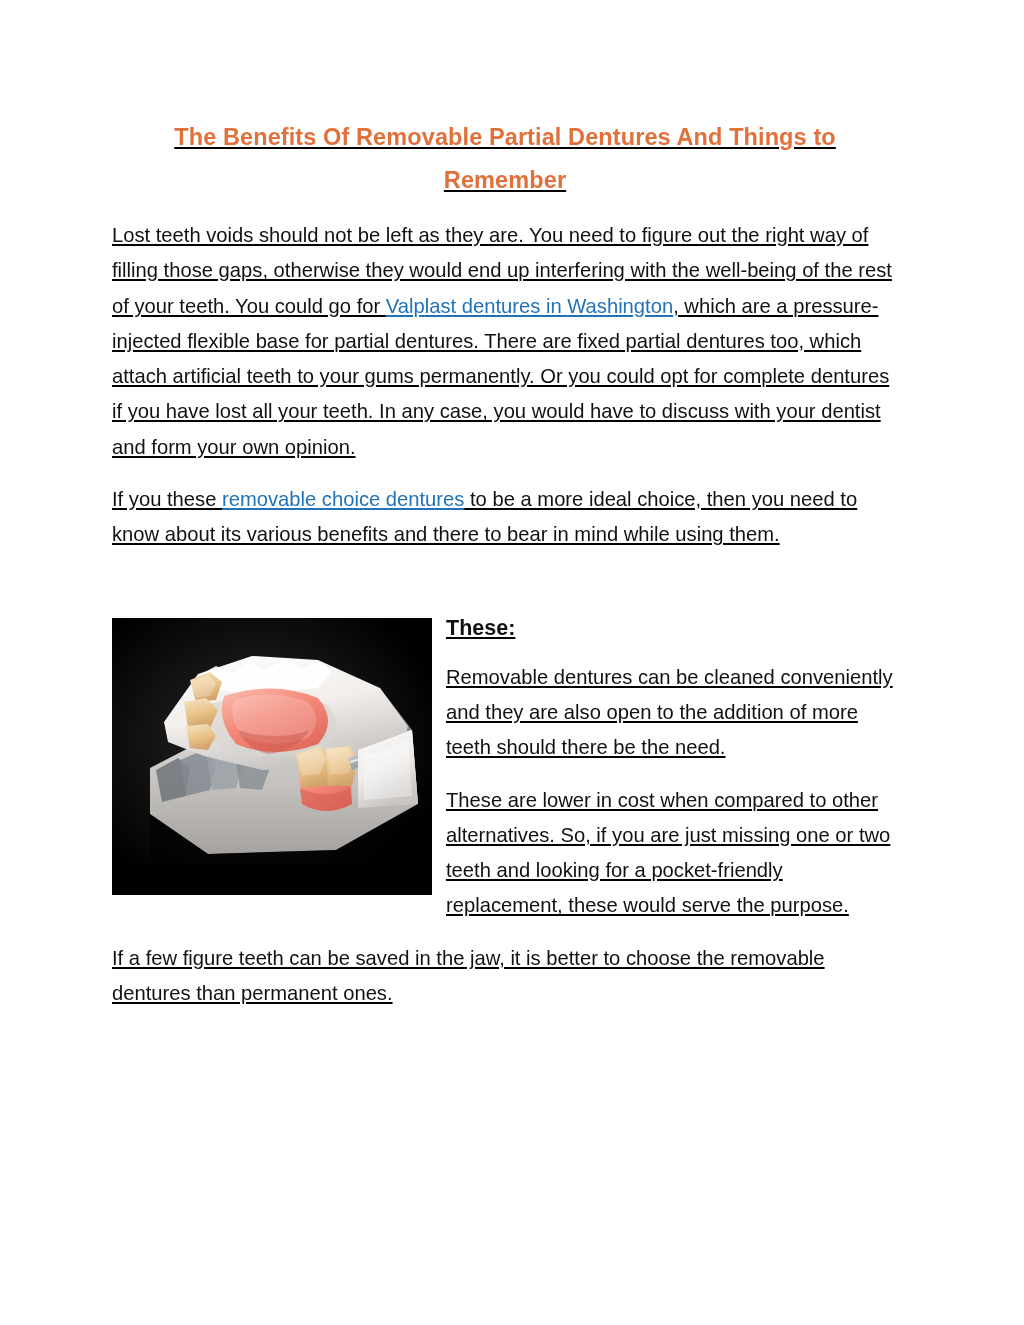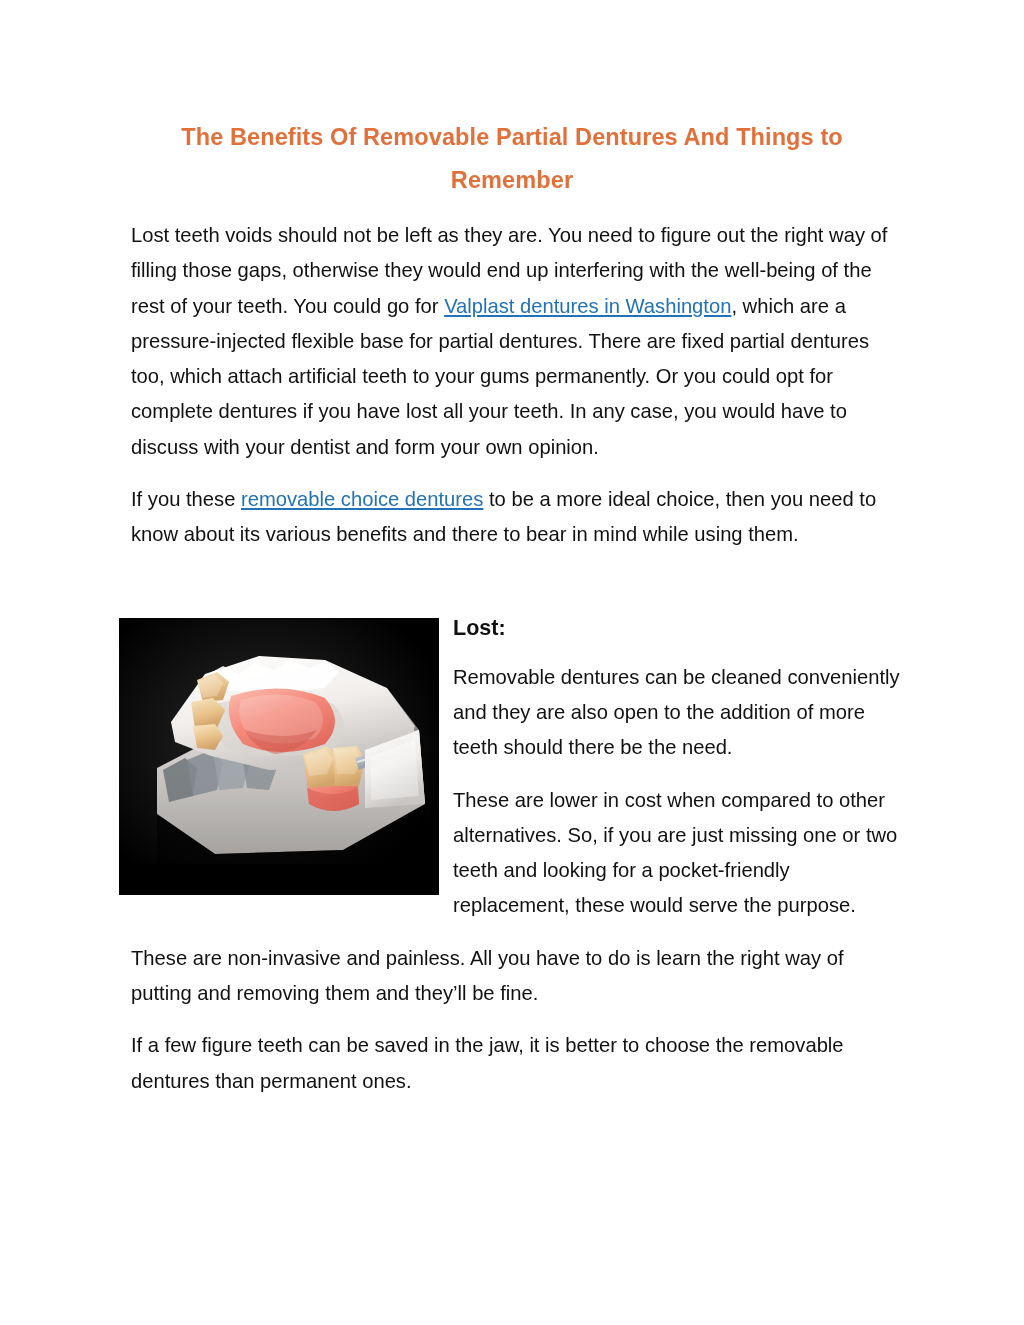--- a/index.html
+++ b/index.html
@@ -17,39 +17,40 @@
     position: relative;
     width: 1024px;
     height: 1325px;
     background: #ffffff;
     overflow: hidden;
     box-sizing: border-box;
   }
 
   .content {
     position: absolute;
-    left: 119px;
+    left: 112px;
     top: 116px;
     width: 786px;
+    text-decoration: underline;
   }
 
   h1.doc-title {
     margin: 0 0 16px 0;
     padding: 0;
     font-family: "Liberation Sans", sans-serif;
     font-size: 23.5px;
     line-height: 43px;
     font-weight: bold;
     color: #E2703A;
     text-align: center;
     letter-spacing: 0.1px;
   }
 
   p.para {
-    margin: 0 0 17px 12px;
+    margin: 0 0 17px 0;
     padding: 0;
     font-size: 20.2px;
     line-height: 35.3px;
     color: #111111;
     text-align: left;
     letter-spacing: 0px;
   }
 
   a.doclink {
     color: #2272B8;
@@ -180,26 +181,25 @@
 
           <path d="M268 70 L296 108 L292 130 L306 186 L300 112 Z" fill="#FFFFFF" opacity="0.5"></path>
           <path d="M246 132 L300 112 L306 186 L246 190 Z" fill="url(#castGrad)" opacity="0.95"></path>
           <path d="M252 138 L296 122 L300 178 L252 182 Z" fill="#FFFFFF" opacity="0.35"></path>
 
           <path d="M38 196 L96 236 L224 232 L306 186 L306 277 L38 277 Z" fill="#000000" opacity="0.55"></path>
           <rect x="0" y="246" width="320" height="31" fill="#000000"></rect>
         </svg>
       </figure>
 
-      <h2 class="pros-heading">Lost:</h2>
+      <h2 class="pros-heading">These:</h2>
 
       <p class="para">Removable dentures can be cleaned conveniently and they are also open to the addition of more teeth should there be the need.</p>
 
       <p class="para">These are lower in cost when compared to other alternatives. So, if you are just missing one or two teeth and looking for a pocket-friendly replacement, these would serve the purpose.</p>
 
     </div>
 
-    <p class="para">These are non-invasive and painless. All you have to do is learn the right way of putting and removing them and they’ll be fine.</p>
 
     <p class="para">If a few figure teeth can be saved in the jaw, it is better to choose the removable dentures than permanent ones.</p>
 
   </div>
 </div>
 
 </body></html>

